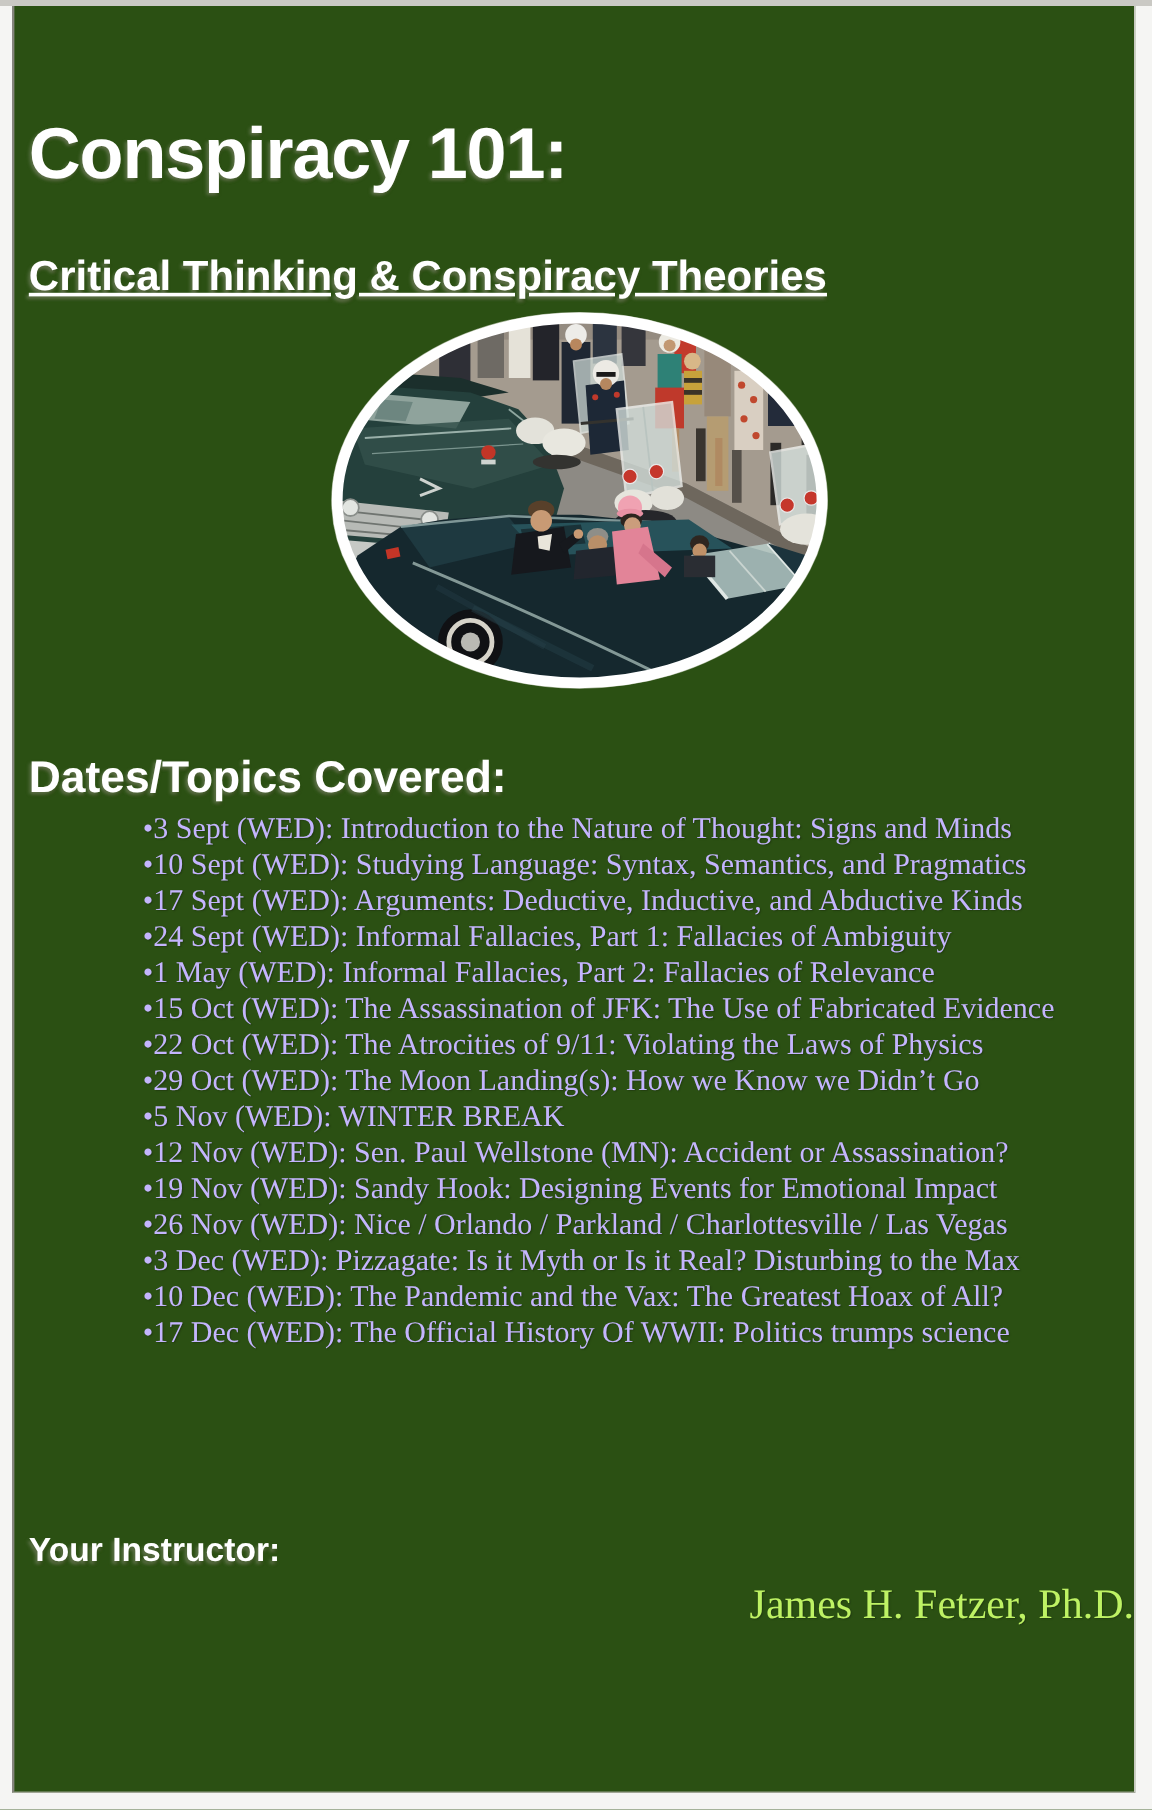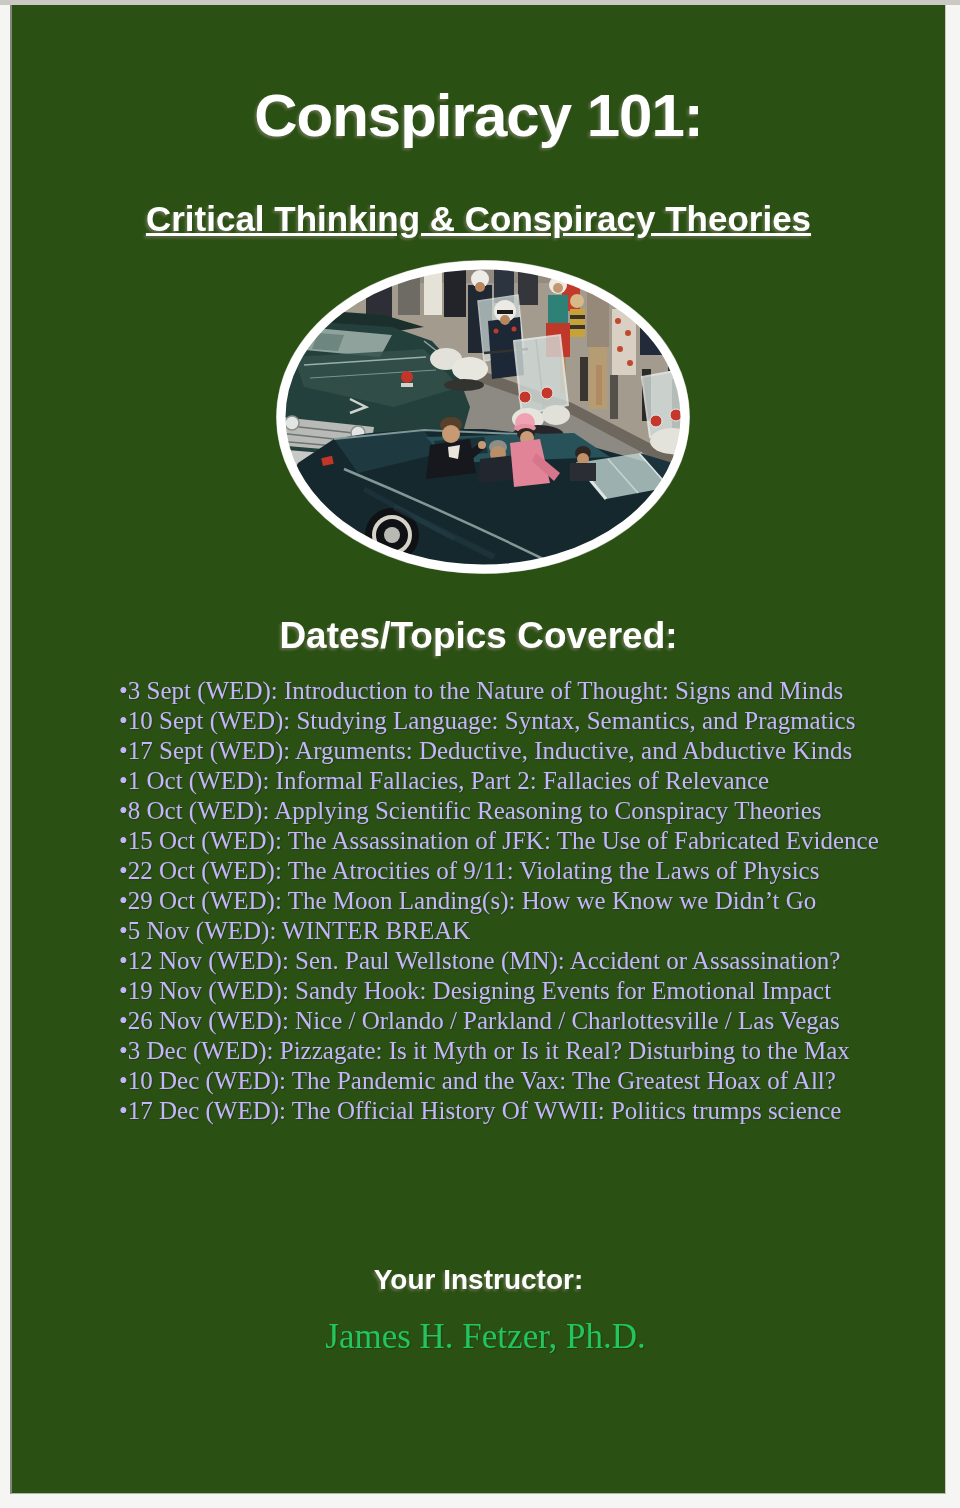--- a/index.html
+++ b/index.html
@@ -20,21 +20,21 @@
     position: absolute; left: 10px; top: 5px;
     width: 936px; height: 1489px;
     background: #2b5013;
     border-left: 2px solid #85857d;
     border-right: 1px solid #c8c8c0;
     border-bottom: 1px solid #b3b3ab;
     overflow: hidden;
   }
   .stencil {
     position: absolute; left: 0; width: 100%;
-    margin: 0; text-align: center;
+    margin: 12px; text-align: left;
     color: #ffffff; font-weight: bold;
     font-family: "Liberation Sans", sans-serif;
     text-shadow: -2px 2px 3px rgba(165,165,150,0.40), 0 3px 2px rgba(70,70,40,0.25);
   }
   .title    { top: 76px;  font-size: 60px; letter-spacing: -1px; }
   .subtitle { top: 194px; font-size: 35px; text-decoration: underline; }
   .photo {
     position: absolute; left: 262px; top: 252px;
     width: 418px; height: 320px; margin: 0;
   }
@@ -44,23 +44,23 @@
     margin: 0; padding: 0; list-style: none;
     font-family: "Liberation Serif", serif;
     font-size: 25px; line-height: 30px;
     color: #c4b5fd;
     text-shadow: 1px 1px 1px rgba(25,40,15,0.45);
     white-space: nowrap;
   }
   .instructor-heading { top: 1259px; font-size: 28px; }
   .instructor-name {
     position: absolute; top: 1312px; left: 0; width: 100%;
-    margin: 0; text-align: center;
+    margin: 0; text-align: right;
     font-family: "Liberation Serif", serif;
-    font-size: 35px; color: #22c55e;
+    font-size: 35px; color: #bef264;
     text-shadow: 1px 1px 1px rgba(25,40,15,0.45);
     padding-left: 14px;
   }
 </style>
 </head>
 <body>
 
 <div class="page">
   <div class="top-strip"></div>
 
@@ -251,22 +251,22 @@
         <ellipse cx="209" cy="160" rx="202" ry="152" fill="none" stroke="#ffffff" stroke-width="9"></ellipse>
       </svg>
     </figure>
 
     <h3 class="stencil dates-heading">Dates/Topics Covered:</h3>
 
     <ul class="topics">
       <li>•3 Sept (WED): Introduction to the Nature of Thought: Signs and Minds</li>
       <li>•10 Sept (WED): Studying Language: Syntax, Semantics, and Pragmatics</li>
       <li>•17 Sept (WED): Arguments: Deductive, Inductive, and Abductive Kinds</li>
-      <li>•1 Oct (WED): Informal Fallacies, Part 2: Fallacies of Relevance</li>
-      <li>•8 Oct (WED): Applying Scientific Reasoning to Conspiracy Theories</li>
+      <li>•24 Sept (WED): Informal Fallacies, Part 1: Fallacies of Ambiguity</li>
+      <li>•1 May (WED): Informal Fallacies, Part 2: Fallacies of Relevance</li>
       <li>•15 Oct (WED): The Assassination of JFK: The Use of Fabricated Evidence</li>
       <li>•22 Oct (WED): The Atrocities of 9/11: Violating the Laws of Physics</li>
       <li>•29 Oct (WED): The Moon Landing(s): How we Know we Didn’t Go</li>
       <li>•5 Nov (WED): WINTER BREAK</li>
       <li>•12 Nov (WED): Sen. Paul Wellstone (MN): Accident or Assassination?</li>
       <li>•19 Nov (WED): Sandy Hook: Designing Events for Emotional Impact</li>
       <li>•26 Nov (WED): Nice / Orlando / Parkland / Charlottesville / Las Vegas</li>
       <li>•3 Dec (WED): Pizzagate: Is it Myth or Is it Real? Disturbing to the Max</li>
       <li>•10 Dec (WED): The Pandemic and the Vax: The Greatest Hoax of All?</li>
       <li>•17 Dec (WED): The Official History Of WWII: Politics trumps science</li>

